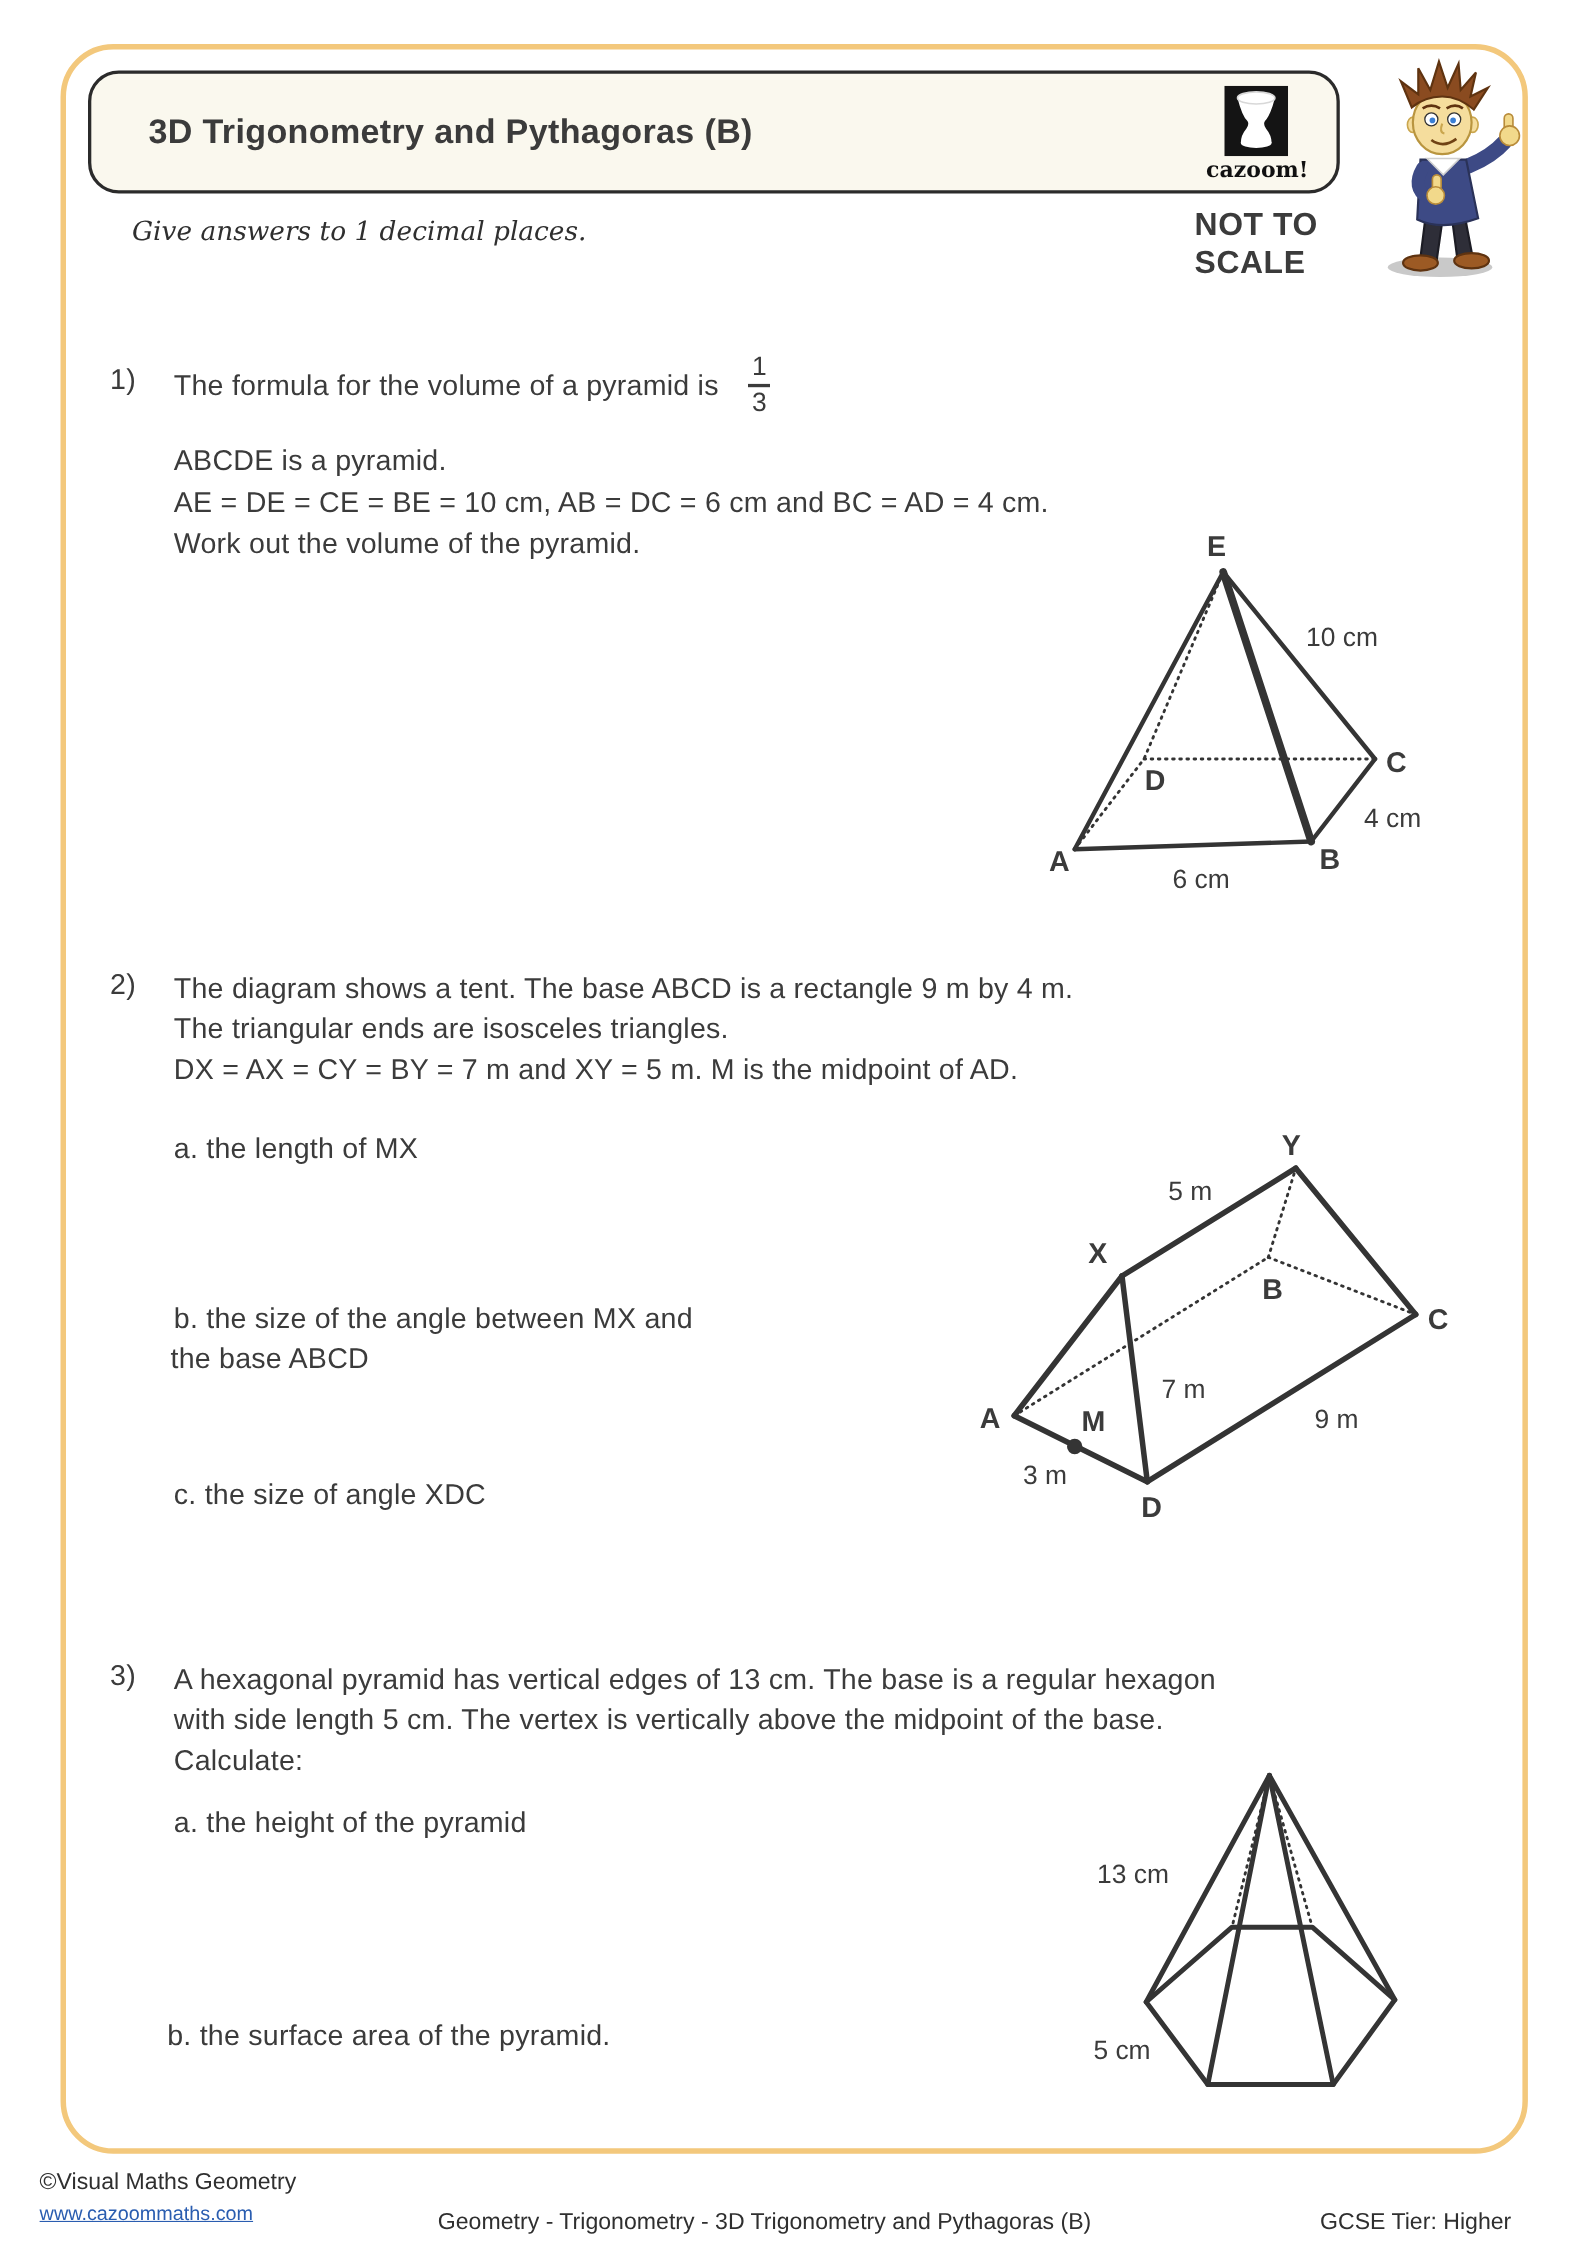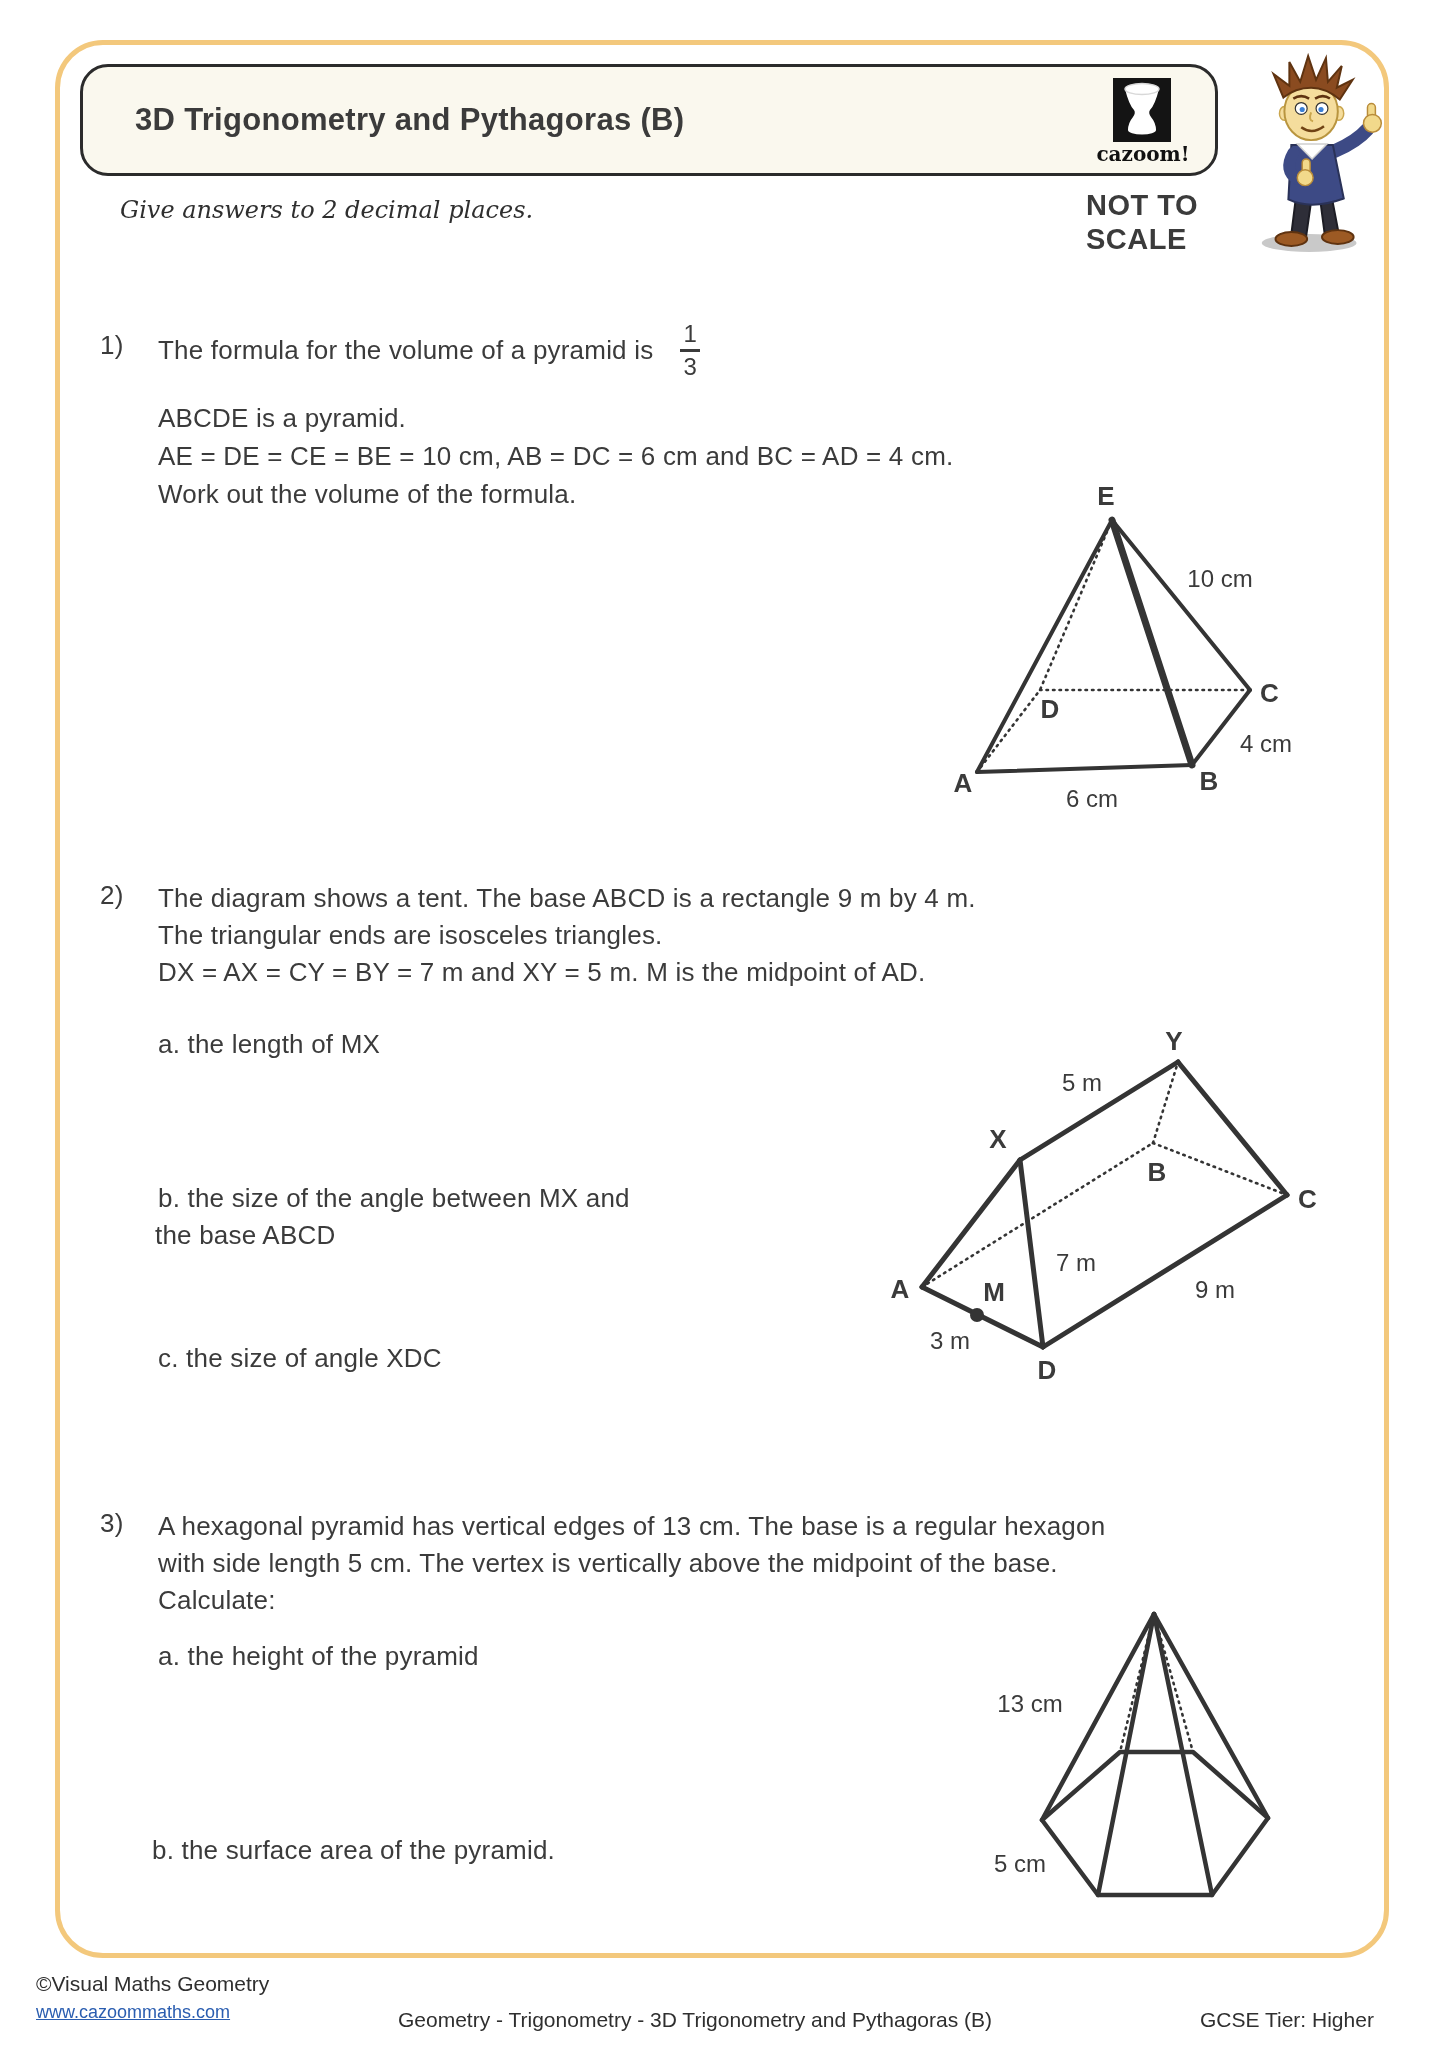--- a/index.html
+++ b/index.html
@@ -93,38 +93,38 @@
   <circle cx="70" cy="61" r="6" fill="#ffffff" stroke="#333333" stroke-width="1.2"></circle>
   <circle cx="91" cy="61" r="6" fill="#ffffff" stroke="#333333" stroke-width="1.2"></circle>
   <circle cx="71" cy="62" r="2.6" fill="#3a7fd5"></circle>
   <circle cx="90" cy="62" r="2.6" fill="#3a7fd5"></circle>
   <path d="M62,51 Q70,46 78,51" stroke="#5f3310" stroke-width="2.5" fill="none"></path>
   <path d="M84,51 Q92,46 99,51" stroke="#5f3310" stroke-width="2.5" fill="none"></path>
   <path d="M80,65 Q77,73 82,74" stroke="#caa64e" stroke-width="2" fill="none"></path>
   <path d="M70,80 Q81,88 93,79" stroke="#704214" stroke-width="2.5" fill="none"></path>
 </svg>
 
-<div class="abs instruction">Give answers to 2 decimal places.</div>
+<div class="abs instruction">Give answers to 1 decimal places.</div>
 <div class="abs not-to-scale">
   <div>NOT TO</div>
   <div>SCALE</div>
 </div>
 
 <div class="abs qnum" style="left:100px;top:330px;">1)</div>
 <div class="abs qtext intro-row" style="left:158px;top:322px;gap:19px;">
   <span>The formula for the volume of a pyramid is</span>
   <span class="frac">
     <span class="num">1</span>
     <span class="bar"></span>
     <span class="den">3</span>
   </span>
 </div>
 <div class="abs qtext" style="left:158px;top:400px;">ABCDE is a pyramid.</div>
 <div class="abs qtext" style="left:158px;top:438px;">AE = DE = CE = BE = 10 cm, AB = DC = 6 cm and BC = AD = 4 cm.</div>
-<div class="abs qtext" style="left:158px;top:476px;">Work out the volume of the formula.</div>
+<div class="abs qtext" style="left:158px;top:476px;">Work out the volume of the pyramid.</div>
 
 <svg class="abs" style="left:930px;top:460px;width:420px;height:370px;" viewBox="0 0 420 370">
   <g>
     <line class="edge hidden" x1="182" y1="60" x2="110" y2="230"></line>
     <line class="edge hidden" x1="110" y1="230" x2="320" y2="230"></line>
     <line class="edge hidden" x1="47" y1="312" x2="110" y2="230"></line>
   </g>
   <g>
     <line class="edge" x1="47" y1="312" x2="262" y2="305"></line>
     <line class="edge" x1="262" y1="305" x2="320" y2="230"></line>

